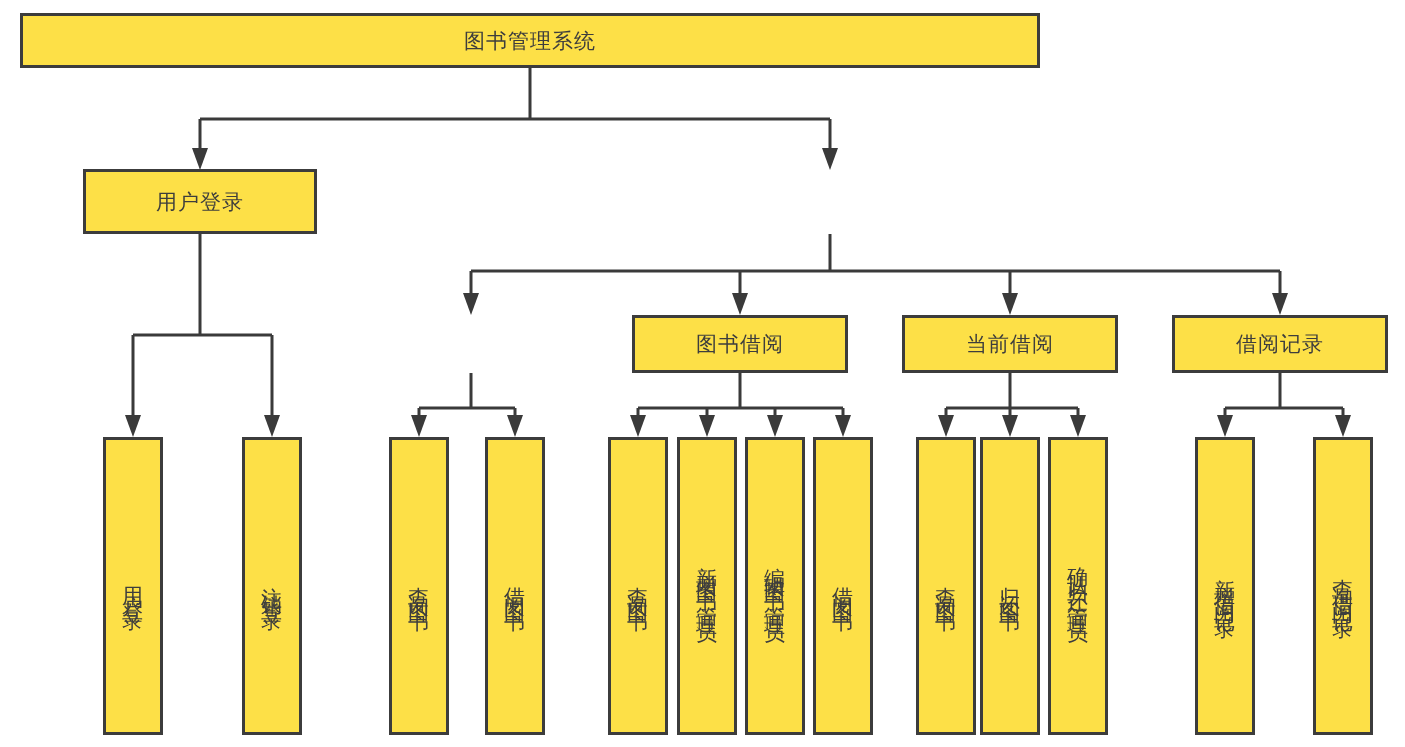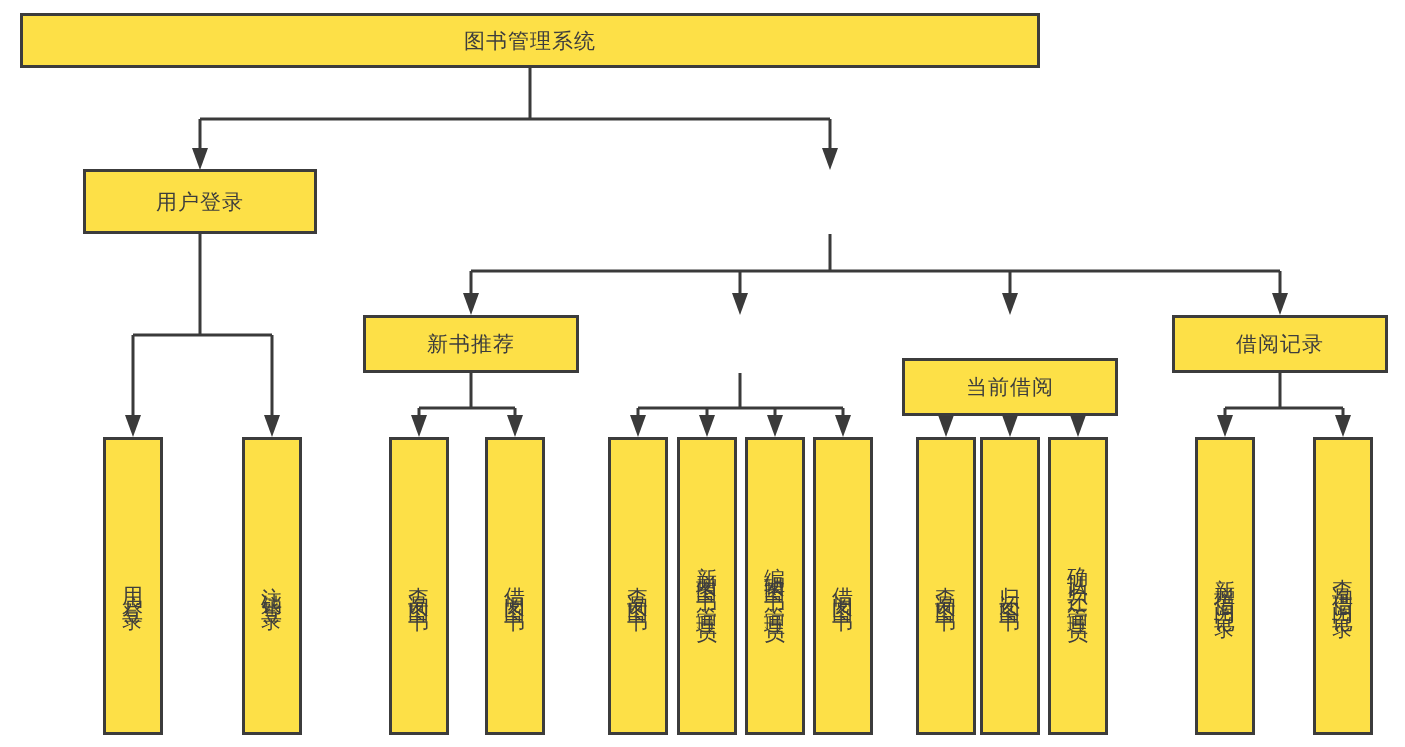--- a/index.html
+++ b/index.html
@@ -42,21 +42,21 @@
     text-align:center;
     white-space:nowrap;
   }
   .root-box{ left:20px; top:13px; width:1020px; height:55px; }
   .l2-box{ top:169px; width:234px; height:65px; }
   .l2-user{ left:83px; }
   .l2-mgmt{ left:713px; }
   .l3-box{ top:315px; width:216px; height:58px; }
   .l3-0{ left:363px; }
   .l3-1{ left:632px; }
-  .l3-2{ left:902px;margin-top:43px; }
+  .l3-2{ left:902px; }
   .l3-3{ left:1172px; }
   .vbox{
     top:437px;
     width:60px;
     height:298px;
     writing-mode:vertical-rl;
     text-orientation:mixed;
     letter-spacing:8px;
     line-height:1;
     white-space:normal;
@@ -122,21 +122,21 @@
 
     <path d="M1280 373 V408 M1225 408 H1343 M1225 408 V416 M1343 408 V416"></path>
     <polygon points="1217,415 1233,415 1225,437"></polygon>
     <polygon points="1335,415 1351,415 1343,437"></polygon>
   </svg>
 
   <div class="box root-box">图书管理系统</div>
 
   <div class="box l2-box l2-user">用户登录</div>
 
-  <div class="box l3-box l3-0">新书推荐</div>
+  <div class="box l3-box l3-1">图书借阅</div>
   <div class="box l3-box l3-2">当前借阅</div>
   <div class="box l3-box l3-3">借阅记录</div>
 
   <div class="box vbox leaf-user-0">用户登录</div>
   <div class="box vbox leaf-user-1">注销登录</div>
 
   <div class="box vbox leaf-new-0">查询图书</div>
   <div class="box vbox leaf-new-1">借阅图书</div>
 
   <div class="box vbox leaf-bor-0">查询图书</div>

